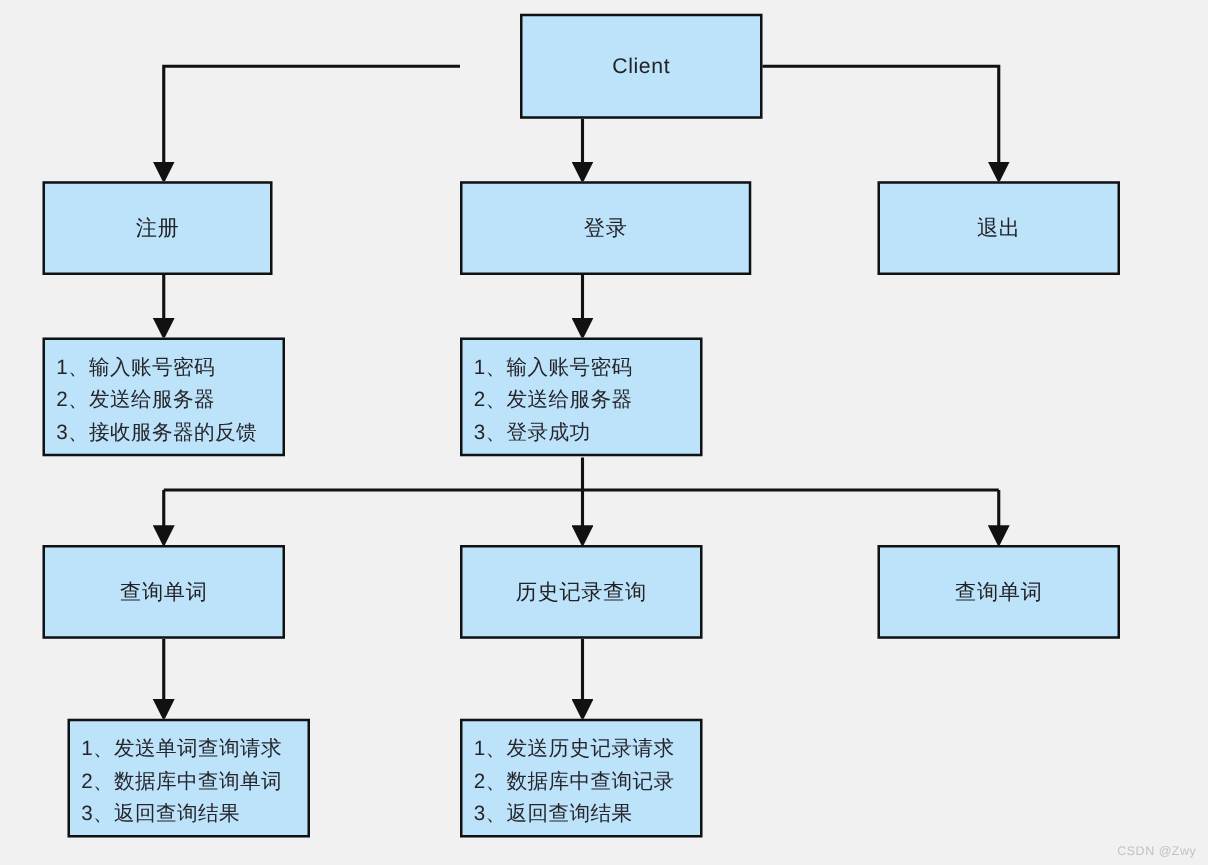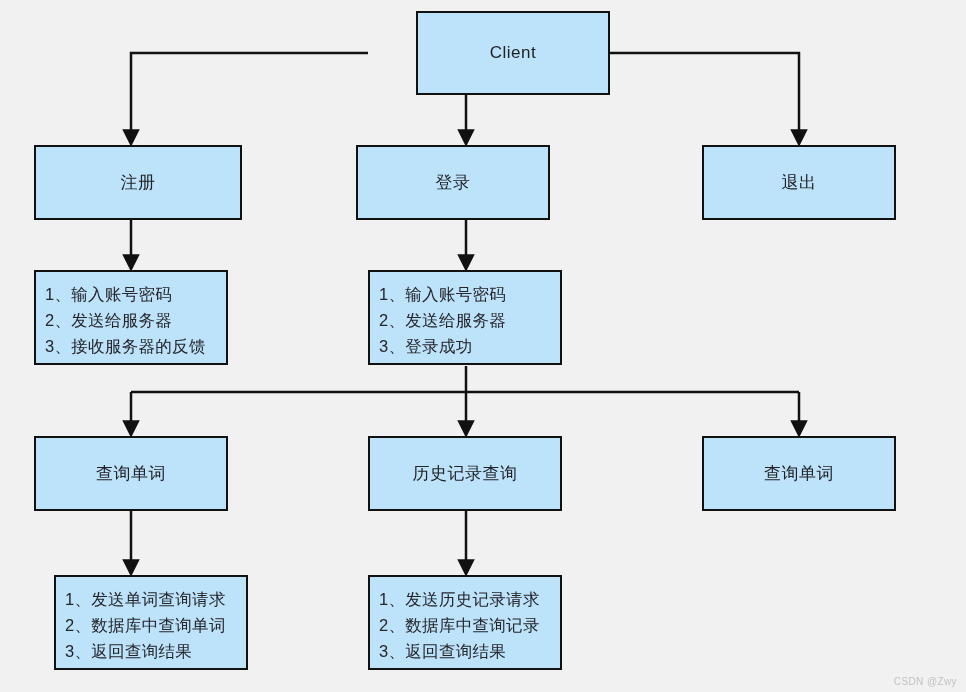--- a/index.html
+++ b/index.html
@@ -92,24 +92,24 @@
       <path d="M 131 511 L 131 568" marker-end="url(#arrow)"></path>
 
       <path d="M 466 511 L 466 568" marker-end="url(#arrow)"></path>
     </g>
   </svg>
 
   <div class="node" style="left:368px; top:11px; width:194px; height:84px;margin-left:48px;">
     <span>Client</span>
   </div>
 
-  <div class="node" style="left:34px; top:145px; width:208px; height:75px;">
+  <div class="node" style="left:34px; top:145px; width:184px; height:75px;">
     <span>注册</span>
   </div>
-  <div class="node" style="left:356px; top:145px; width:194px; height:75px;">
+  <div class="node" style="left:368px; top:145px; width:233px; height:75px;">
     <span>登录</span>
   </div>
   <div class="node" style="left:702px; top:145px; width:194px; height:75px;">
     <span>退出</span>
   </div>
 
   <div class="node list" style="left:34px; top:270px; width:194px; height:95px;">
     <div class="li">1、输入账号密码</div>
     <div class="li">2、发送给服务器</div>
     <div class="li">3、接收服务器的反馈</div>

